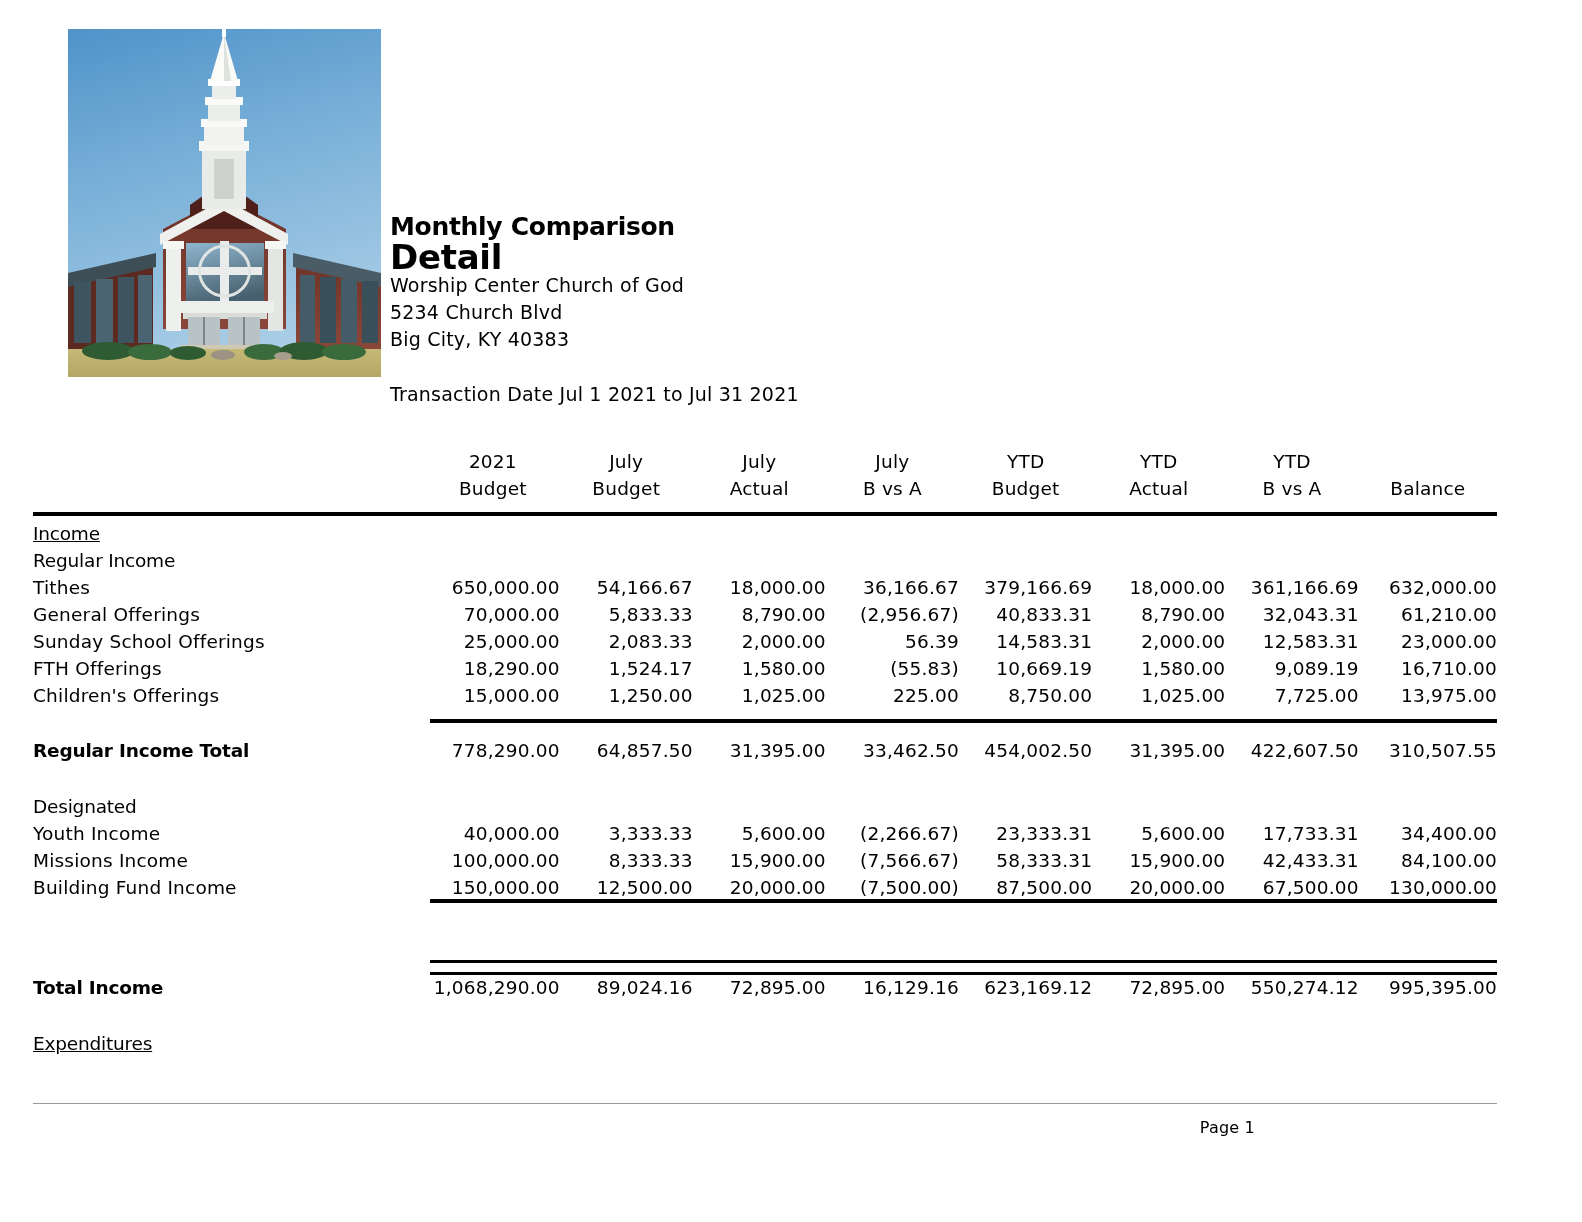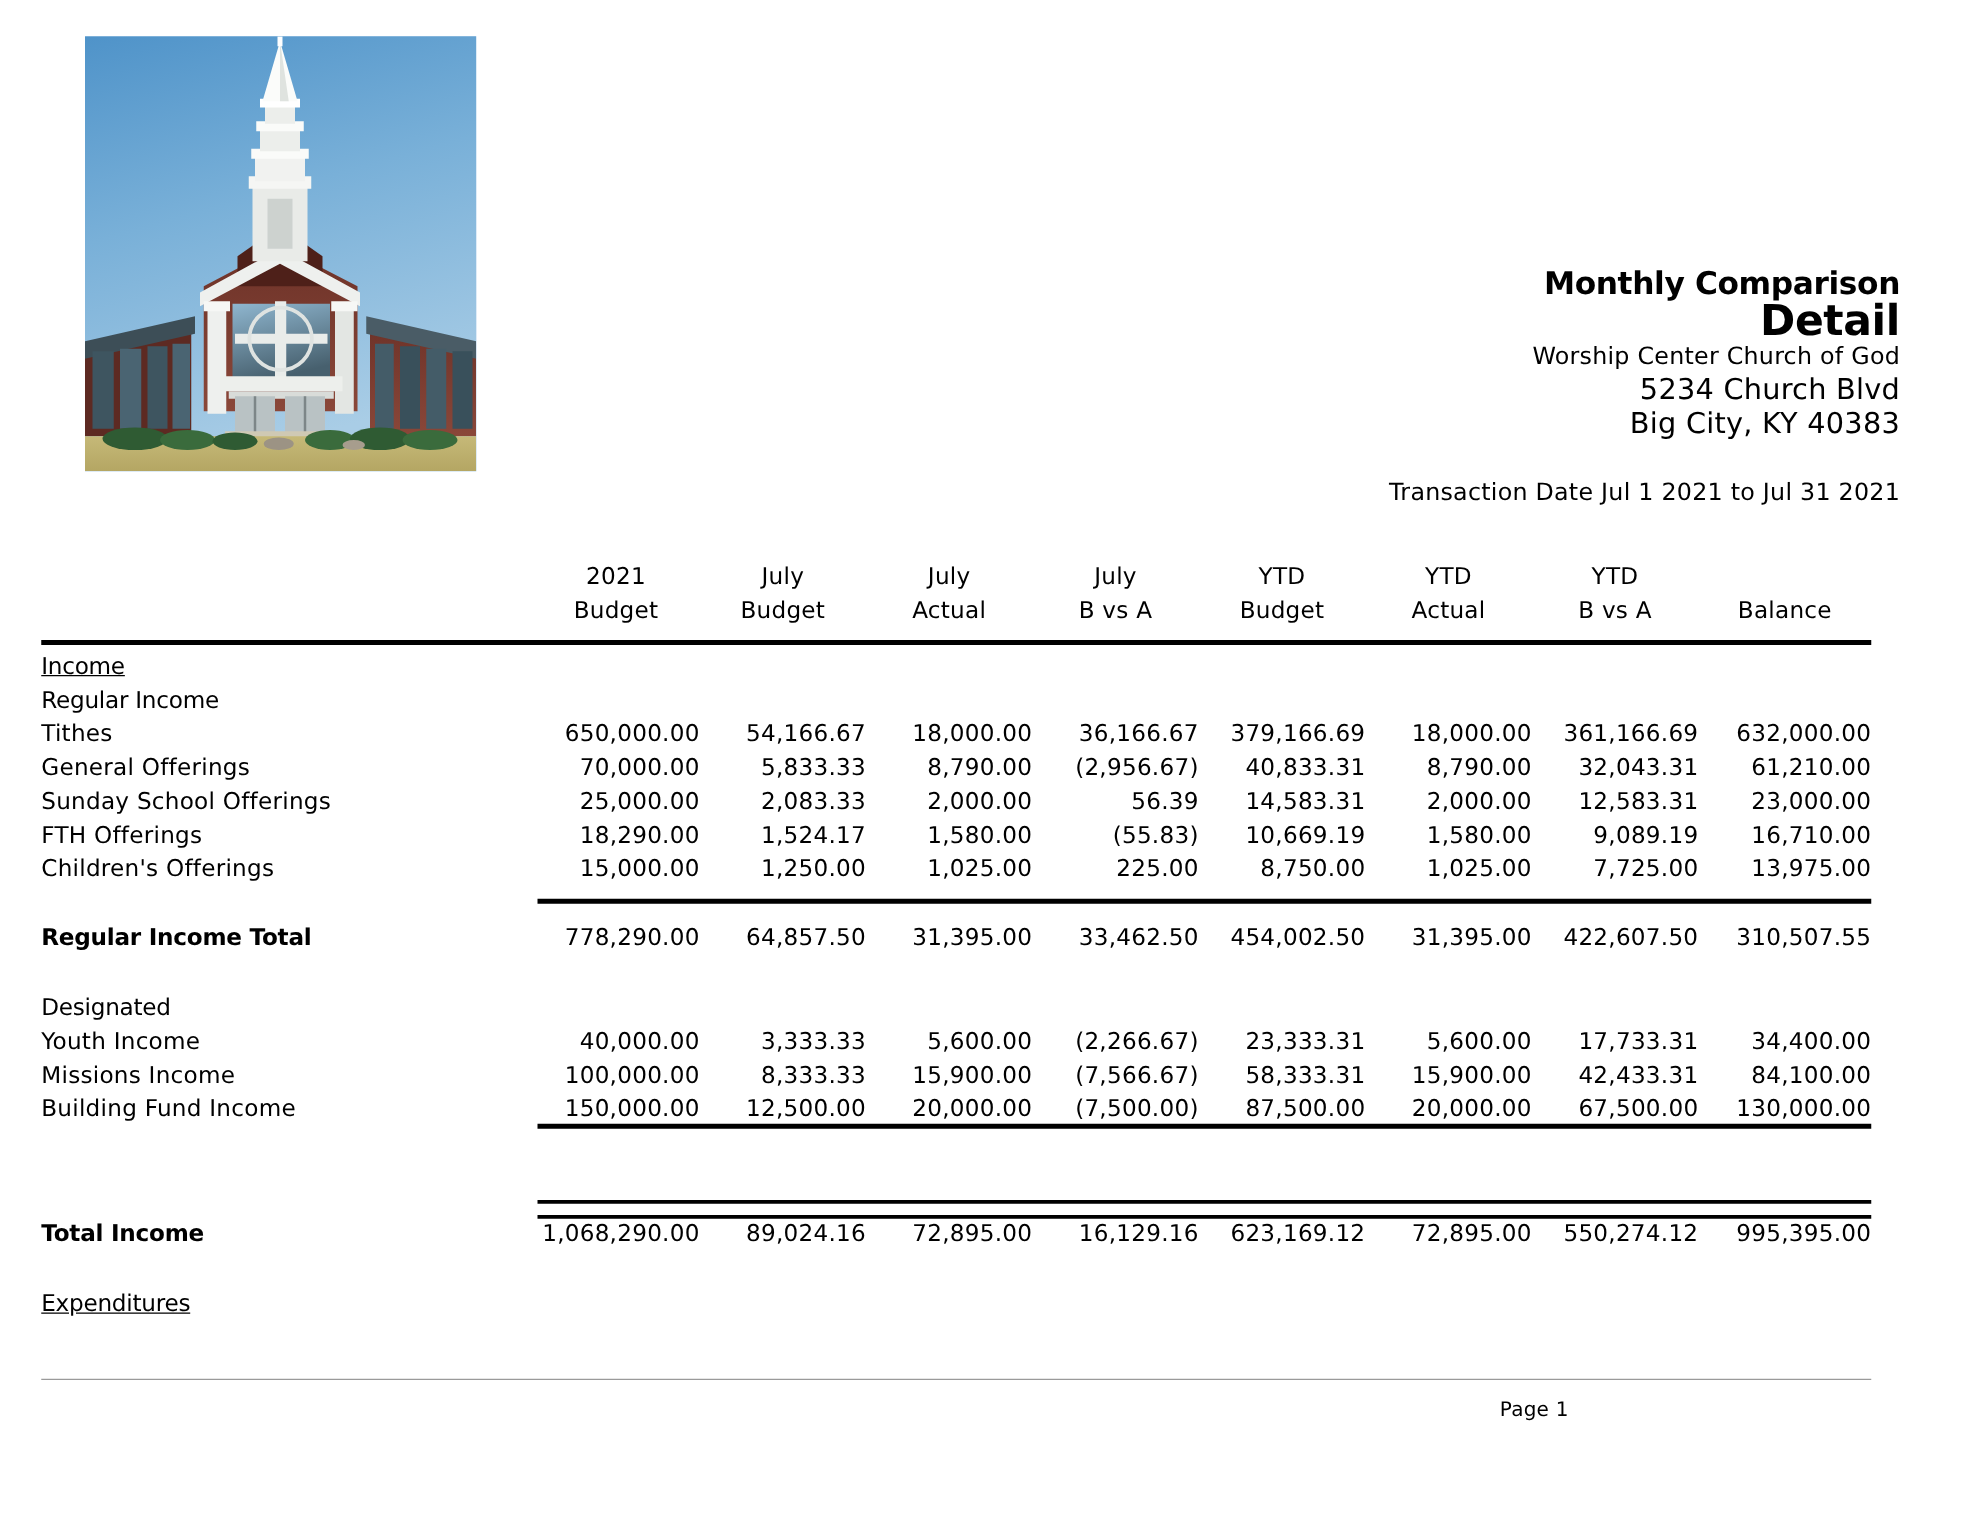--- a/index.html
+++ b/index.html
@@ -27,41 +27,41 @@
     background: #7fb3dd;
   }
   .photo svg { display: block; width: 100%; height: 100%; }
 
   
   .rpt-header {
     position: absolute;
     left: 390px;
     top: 212px;
     width: 1130px;
-    text-align: right;
+    text-align: left;
   }
   .rpt-title1 {
     font-size: 25px;
     font-weight: bold;
     letter-spacing: -0.3px;
     line-height: 30px;
   }
   .rpt-title2 {
     font-size: 34px;
     font-weight: bold;
     letter-spacing: -0.3px;
     line-height: 30px;
   }
   .rpt-org {
     font-size: 19px;
     line-height: 27px;
     letter-spacing: 0.2px;
   }
   .rpt-addr {
-    font-size: 23px;
+    font-size: 19px;
     line-height: 27px;
     letter-spacing: 0.2px;
   }
   .rpt-range {
     font-size: 19px;
     letter-spacing: 0.2px;
     margin-top: 30px;
   }
 
   

